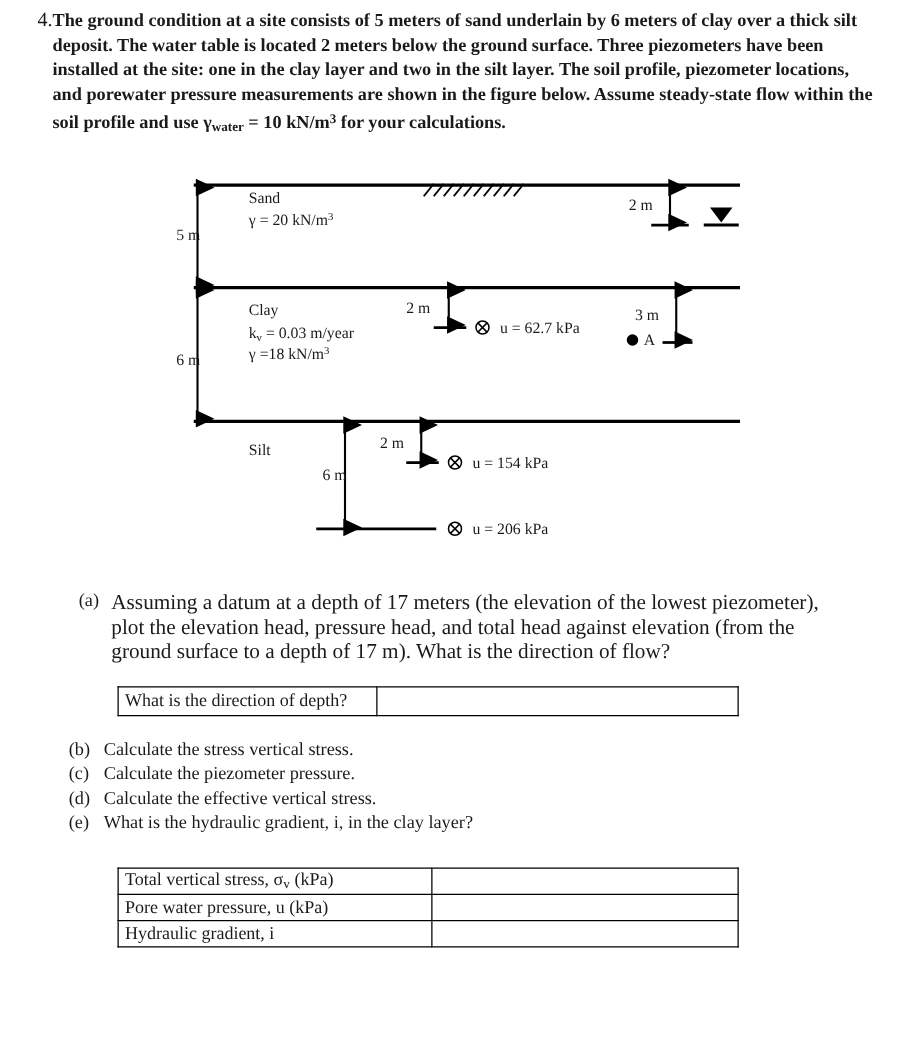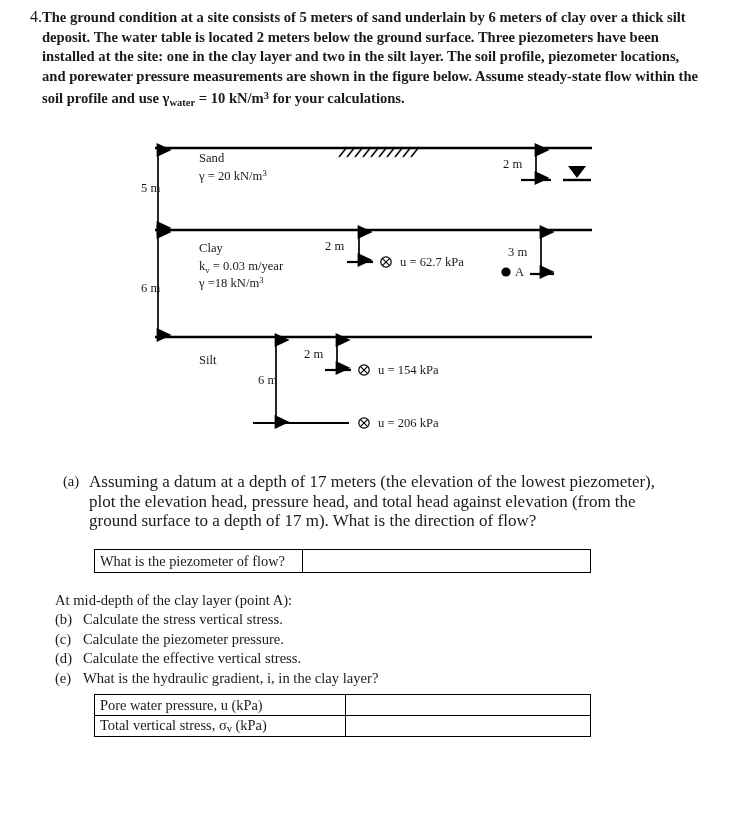--- a/index.html
+++ b/index.html
@@ -251,28 +251,27 @@
 </div>
 
 <div id="part-a">
   <div id="part-a-marker">(a)</div>
   <div id="part-a-text">Assuming a datum at a depth of 17 meters (the elevation of the lowest piezometer), plot the elevation head, pressure head, and total head against elevation (from the ground surface to a depth of 17 m). What is the direction of flow?</div>
 </div>
 
 <table id="flow-table">
   <tbody>
       <tr>
-    <td class="q-cell">What is the piezometer of flow?</td>
+    <td class="q-cell">What is the direction of depth?</td>
     <td class="a-cell"></td>
   </tr>
 </tbody>
   </table>
 
 <div id="parts-list">
-  <div class="intro-line">At mid-depth of the clay layer (point A):</div>
   <div class="part-line">
     <span class="part-marker">(b)</span>
     <span class="part-body">Calculate the stress vertical stress.</span>
   </div>
   <div class="part-line">
     <span class="part-marker">(c)</span>
     <span class="part-body">Calculate the piezometer pressure.</span>
   </div>
   <div class="part-line">
     <span class="part-marker">(d)</span>
@@ -280,21 +279,25 @@
   </div>
   <div class="part-line">
     <span class="part-marker">(e)</span>
     <span class="part-body">What is the hydraulic gradient, i, in the clay layer?</span>
   </div>
 </div>
 
 <table id="results-table">
   <tbody>
       <tr>
+    <td class="label-cell">Total vertical stress, σ<span class="sub-sm">v</span> (kPa)</td>
+    <td class="value-cell"></td>
+  </tr>
+  <tr>
     <td class="label-cell">Pore water pressure, u (kPa)</td>
     <td class="value-cell"></td>
   </tr>
   <tr>
-    <td class="label-cell">Total vertical stress, σ<span class="sub-sm">v</span> (kPa)</td>
+    <td class="label-cell">Hydraulic gradient, i</td>
     <td class="value-cell"></td>
   </tr>
 </tbody>
   </table>
 
 </body></html>

